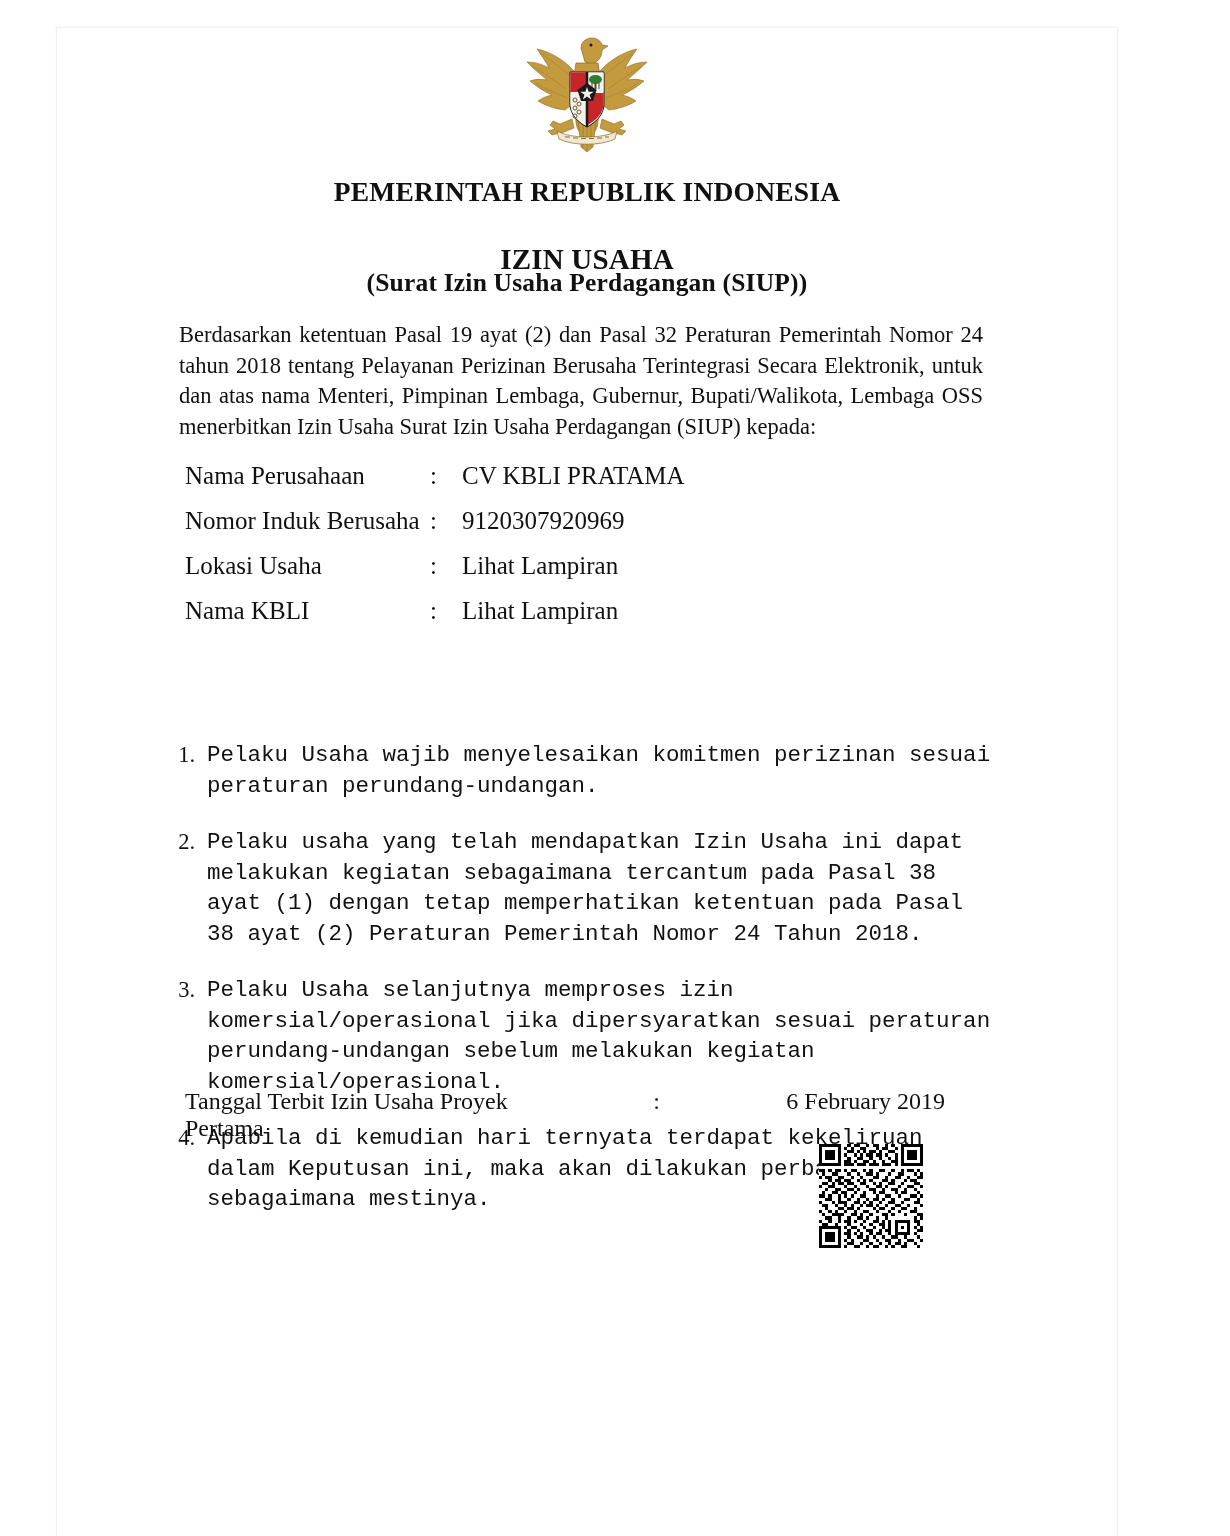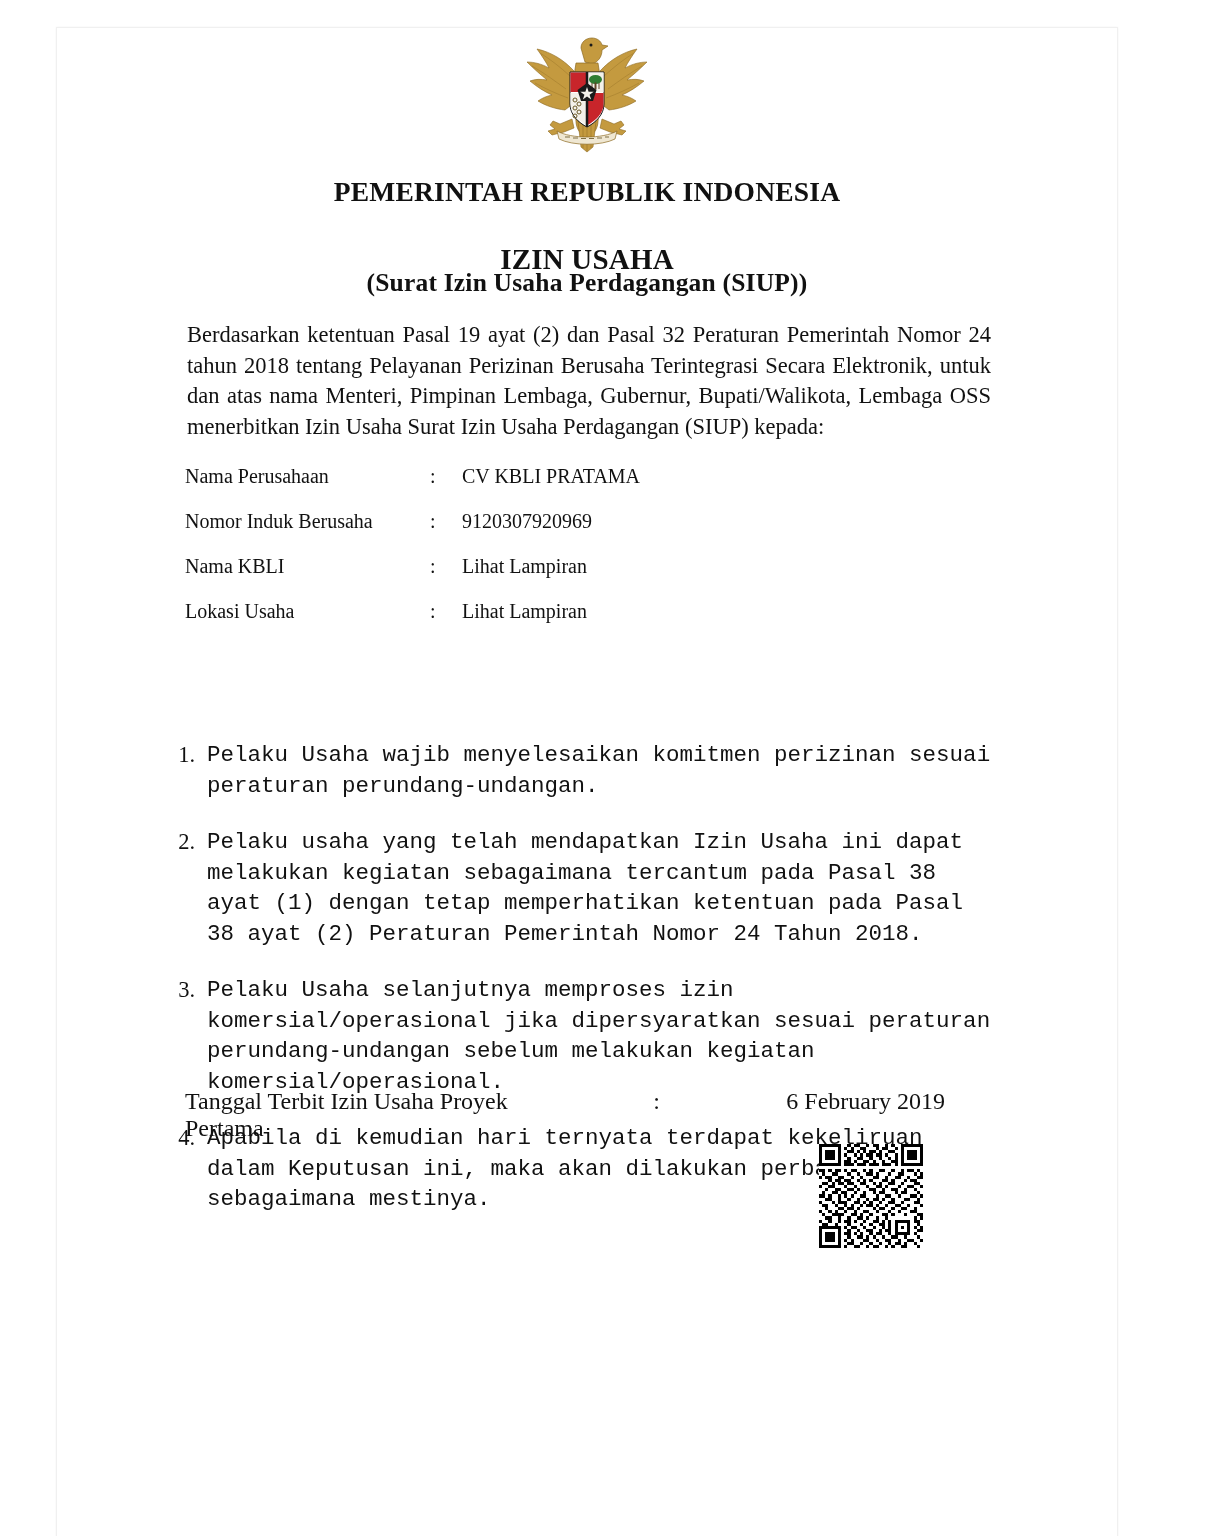--- a/index.html
+++ b/index.html
@@ -62,37 +62,37 @@
   }
   #sub-title {
     position: absolute;
     left: 0; top: 240px; width: 100%;
     font-size: 25.5px;
   }
 
   
   #intro-paragraph {
     position: absolute;
-    left: 130px;
+    left: 122px;
     top: 292px;
     width: 804px;
     font-size: 22.5px;
     line-height: 30.5px;
     text-align: justify;
     text-justify: inter-word;
   }
 
   
   #detail-table {
     position: absolute;
     left: 128px;
     top: 425px;
     width: 830px;
     border-collapse: collapse;
-    font-size: 20px;
+    font-size: 25px;
     line-height: 28px;
   }
   #detail-table td {
     vertical-align: top;
     padding: 8.5px 0;
   }
   #detail-table td.lbl { width: 245px; }
   #detail-table td.sep { width: 32px; }
   #detail-table td.val { }
 
@@ -236,26 +236,26 @@
         <td class="lbl">Nama Perusahaan</td>
         <td class="sep">:</td>
         <td class="val">CV KBLI PRATAMA</td>
       </tr>
       <tr>
         <td class="lbl">Nomor Induk Berusaha</td>
         <td class="sep">:</td>
         <td class="val">9120307920969</td>
       </tr>
       <tr>
-        <td class="lbl">Nama KBLI</td>
+        <td class="lbl">Lokasi Usaha</td>
         <td class="sep">:</td>
         <td class="val">Lihat Lampiran</td>
       </tr>
       <tr>
-        <td class="lbl">Lokasi Usaha</td>
+        <td class="lbl">Nama KBLI</td>
         <td class="sep">:</td>
         <td class="val">Lihat Lampiran</td>
       </tr>
     </tbody>
   </table>
 
   <div id="clauses">
     <div class="clause">
       <div class="clause-num">1.</div>
       <div class="clause-text">Pelaku Usaha wajib menyelesaikan komitmen perizinan sesuai peraturan perundang-undangan.</div>

